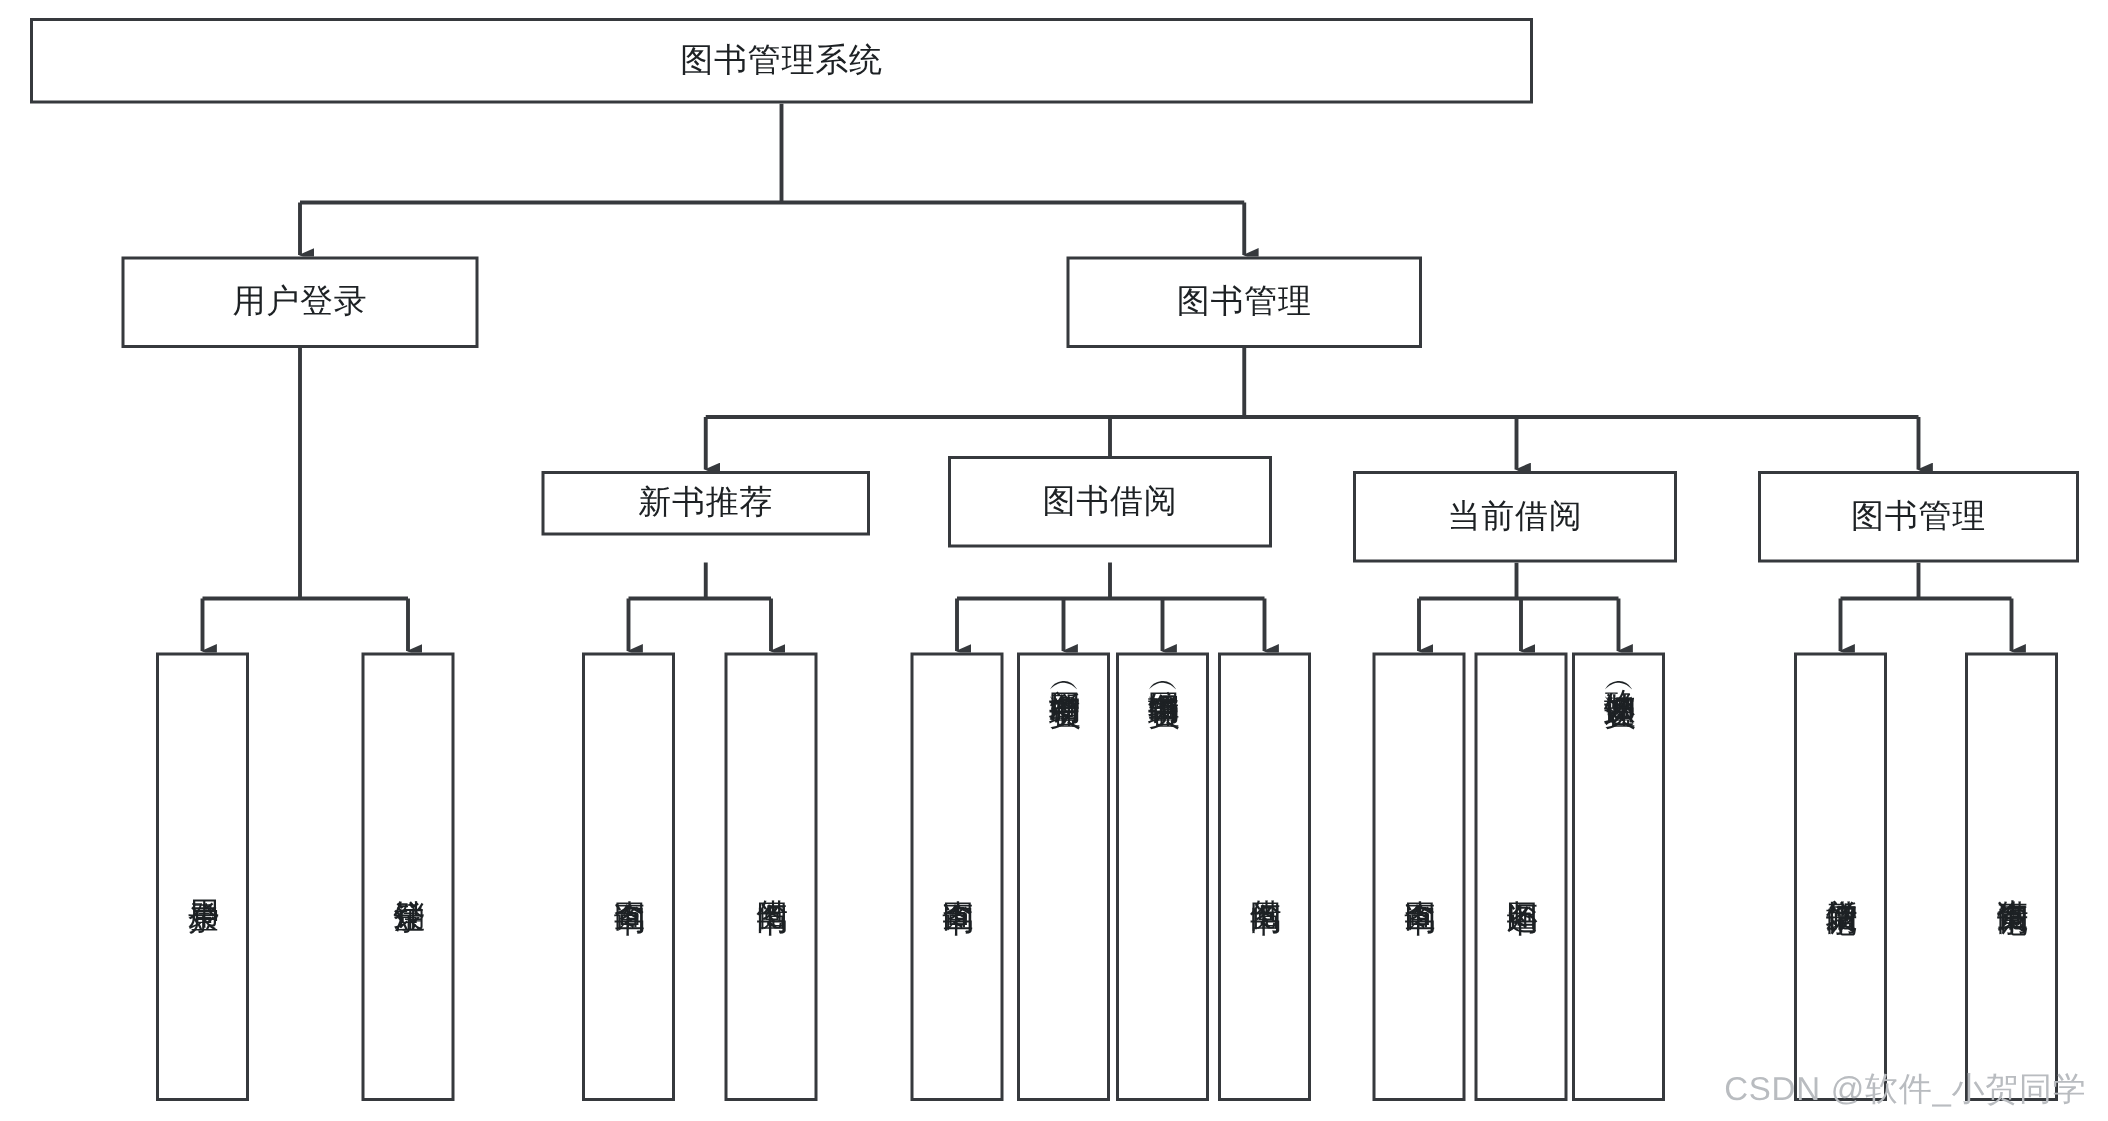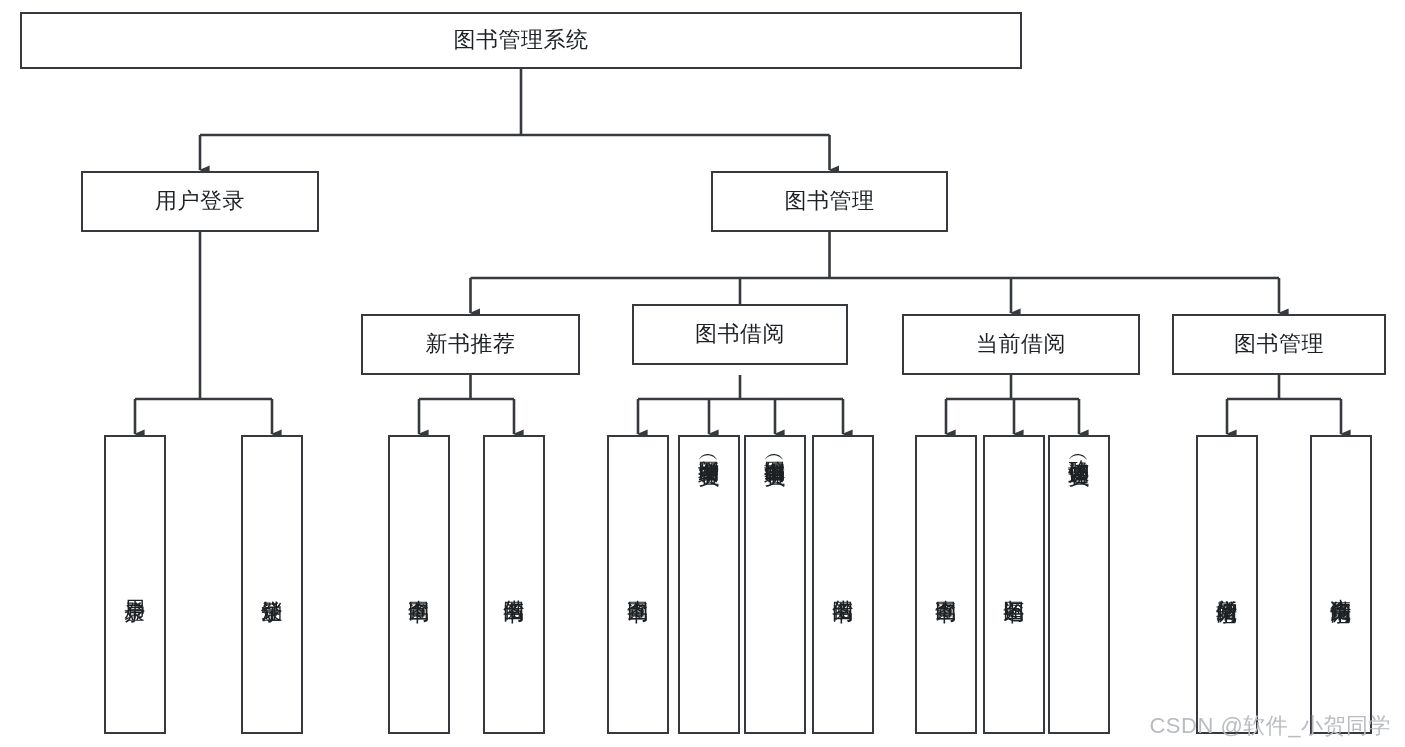--- a/index.html
+++ b/index.html
@@ -135,27 +135,27 @@
   <div id="node-layer">
       <div class="node root-node" style="left: 20px; top: 12px; width: 1002px; height: 57px;">
         <span class="node-label">图书管理系统</span>
       </div>
       <div class="node" style="left: 81px; top: 171px; width: 238px; height: 61px;">
         <span class="node-label">用户登录</span>
       </div>
       <div class="node" style="left: 711px; top: 171px; width: 237px; height: 61px;">
         <span class="node-label">图书管理</span>
       </div>
-      <div class="node" style="left: 361px; top: 314px; width: 219px; height: 61px;">
+      <div class="node" style="left: 361px; top: 314px; width: 219px; height: 43px;">
         <span class="node-label">新书推荐</span>
       </div>
       <div class="node" style="left: 632px; top: 304px; width: 216px; height: 61px; text-align: right;">
         <span class="node-label">图书借阅</span>
       </div>
-      <div class="node" style="left: 902px; top: 314px; width: 238px; height: 61px;">
+      <div class="node" style="left: 902px; top: 314px; width: 216px; height: 61px;">
         <span class="node-label">当前借阅</span>
       </div>
       <div class="node" style="left: 1172px; top: 314px; width: 214px; height: 61px;">
         <span class="node-label">图书管理</span>
       </div>
       <div class="node leaf" style="left: 104px; top: 435px; width: 62px; height: 299px;">
         <div class="leaf-inner">
           <span class="leaf-label">用户登录</span>
         </div>
       </div>

